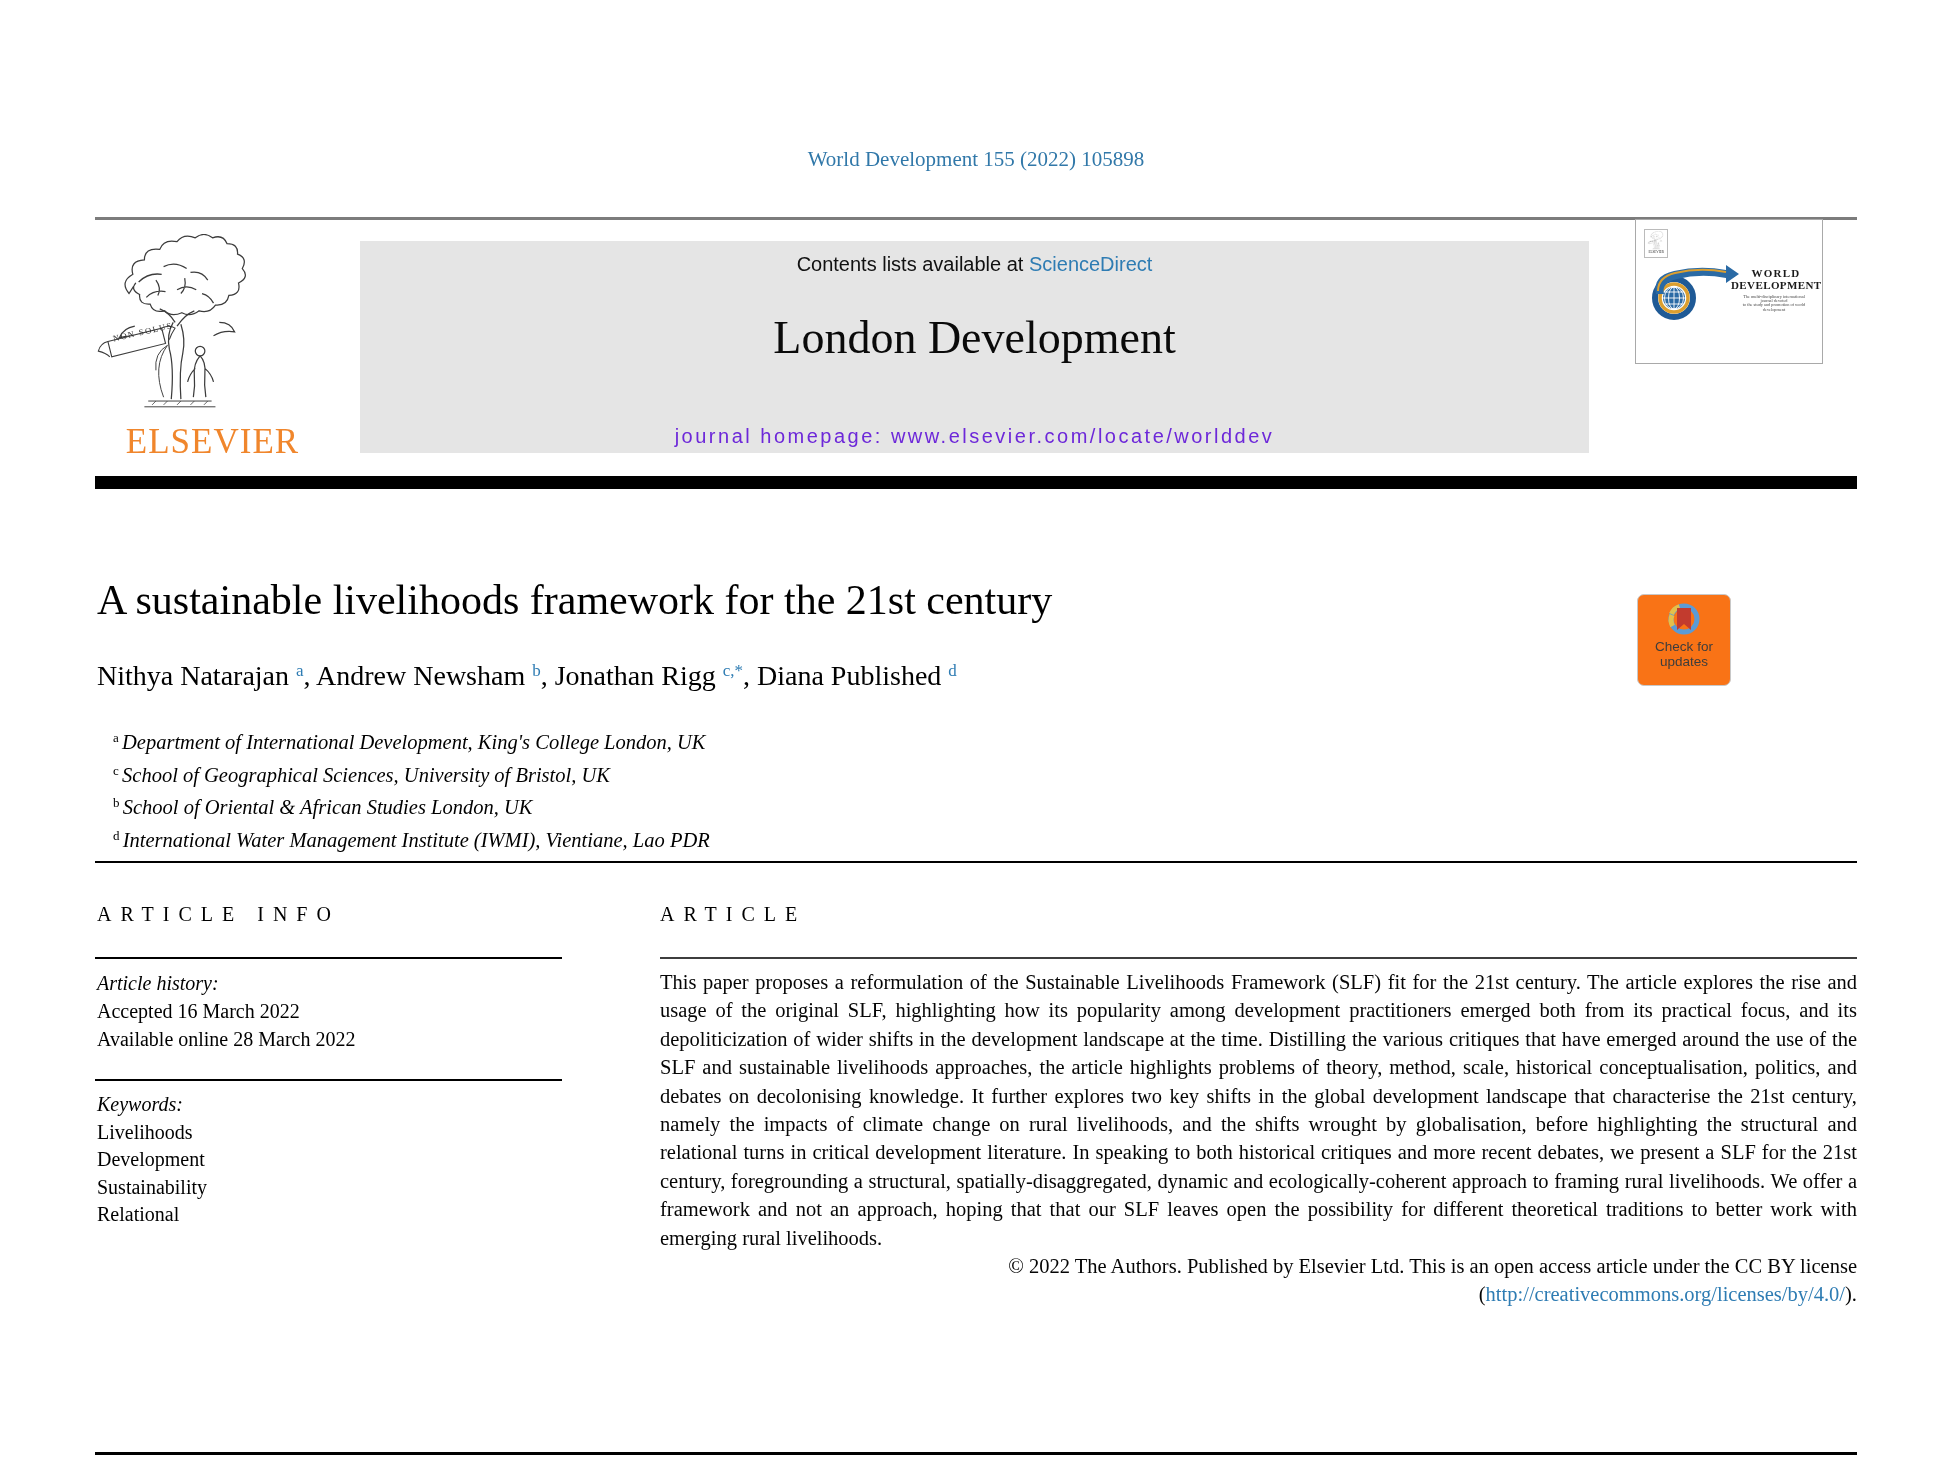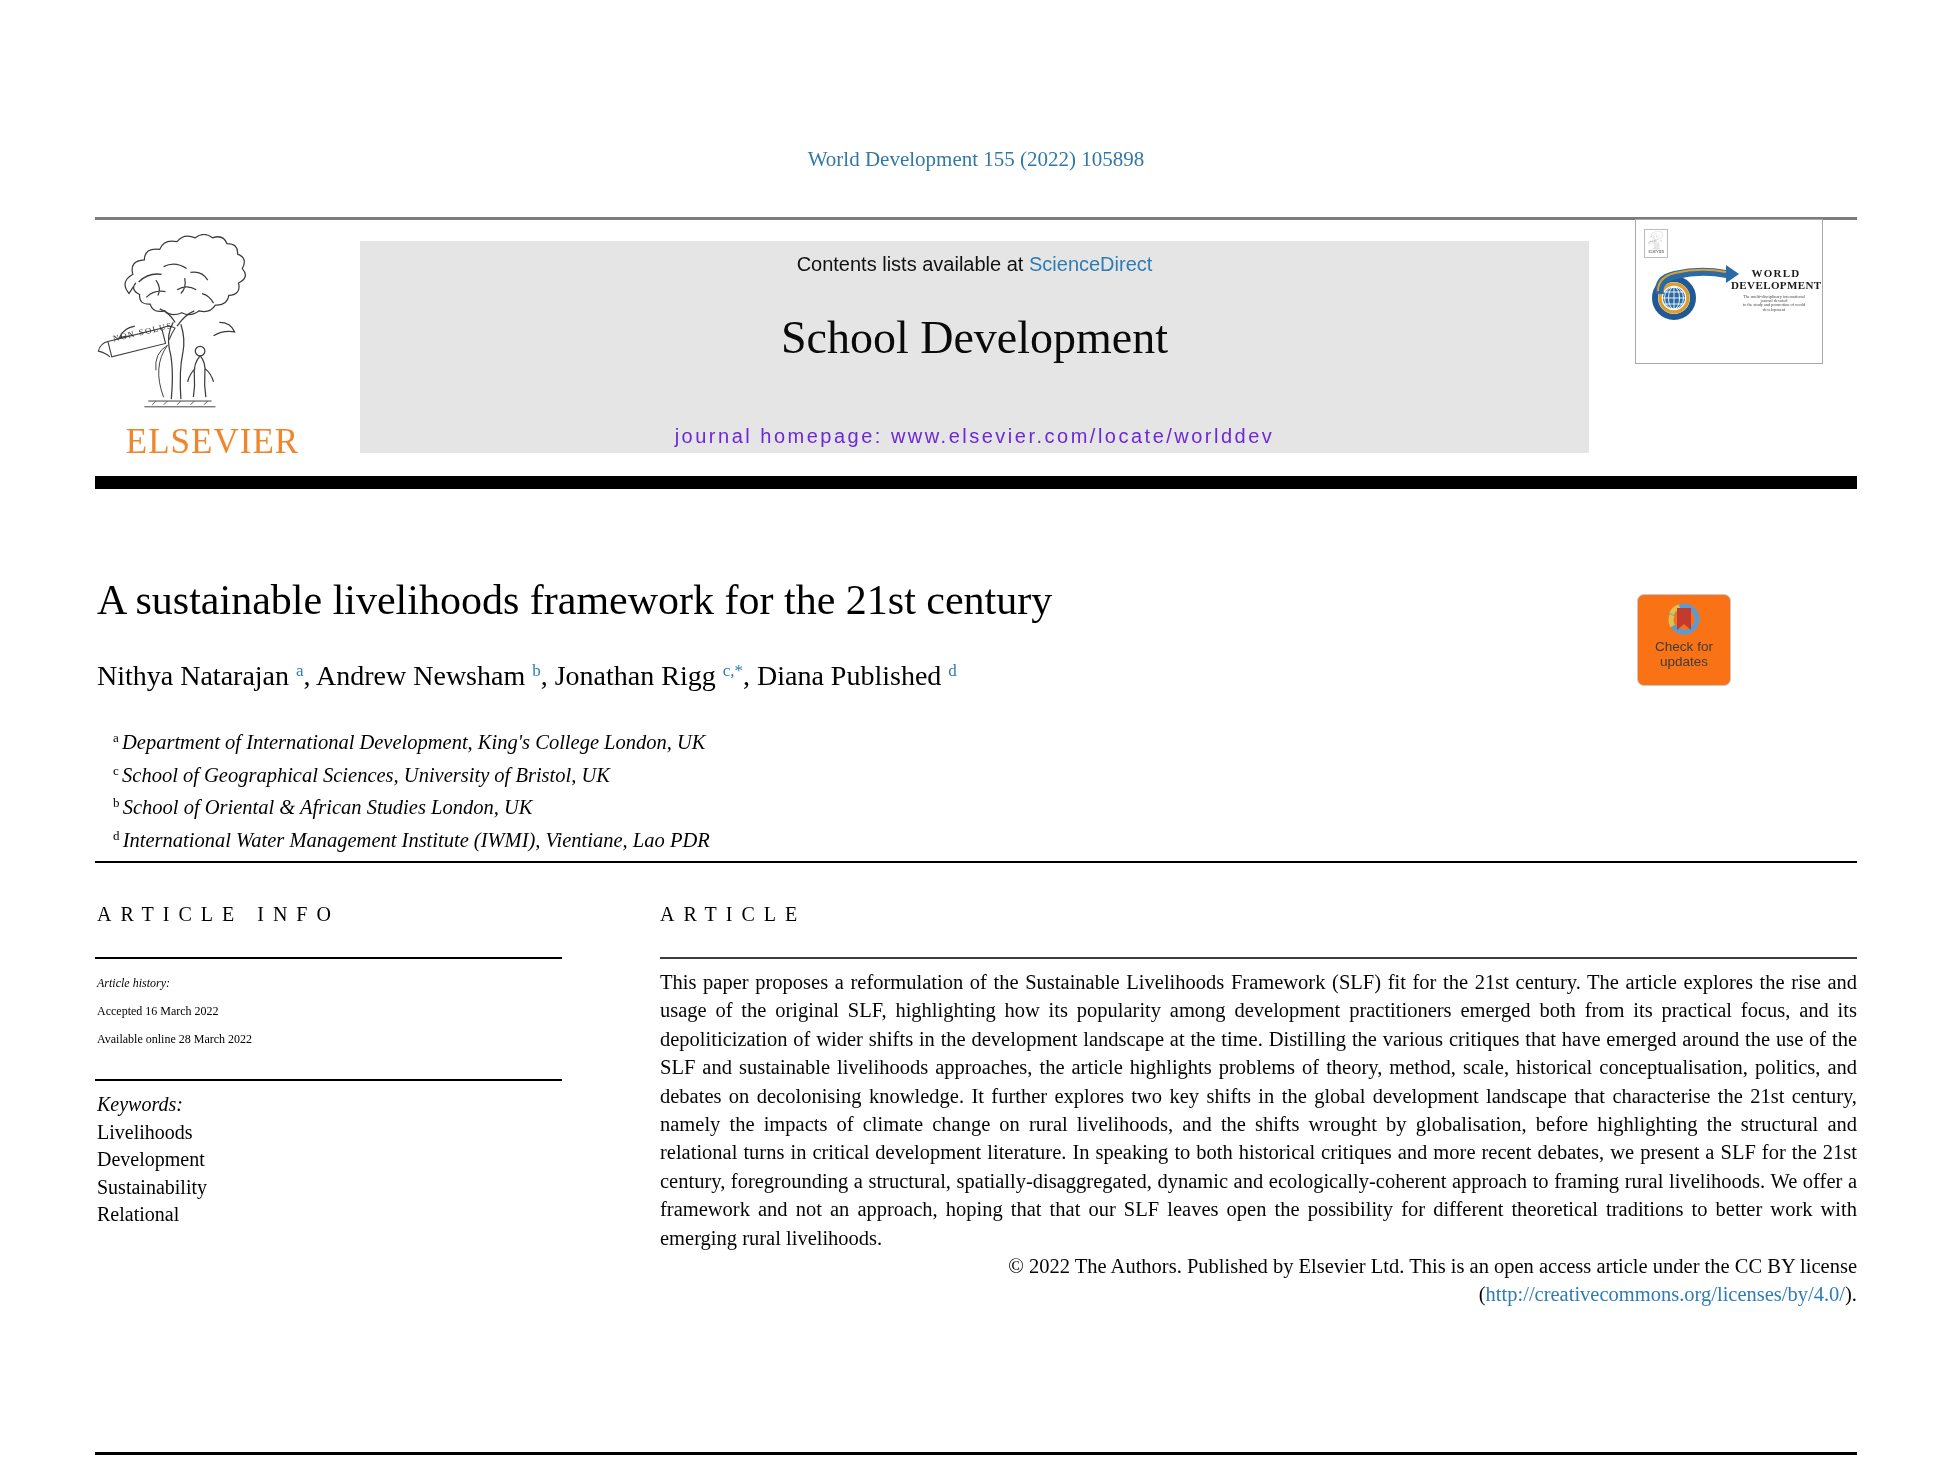--- a/index.html
+++ b/index.html
@@ -59,21 +59,21 @@
 
   .midrule{position:absolute;left:95px;top:861px;width:1762px;height:2px;background:#000;}
 
   .sec-head{position:absolute;top:903px;font-size:20px;letter-spacing:9px;color:#000;}
   .info-head{left:97px;}
   .abs-head{left:660px;}
 
   .inforule{position:absolute;left:95px;width:467px;height:2px;background:#000;}
   .r1{top:957px;} .r2{top:1079px;}
 
-  .history{position:absolute;left:97px;top:969px;font-size:12px;line-height:28px;}
+  .history{position:absolute;left:97px;top:969px;font-size:20px;line-height:28px;}
   .keywords{position:absolute;left:97px;top:1091px;font-size:20px;line-height:27.6px;}
   .lbl-italic{font-style:italic;}
 
   .absrule{position:absolute;left:660px;top:957px;width:1197px;height:2px;background:#3d3d3d;}
   .abstract{position:absolute;left:660px;top:968px;width:1197px;font-size:20.5px;line-height:28.4px;
     text-align:justify;color:#050505;}
   .copyright{text-align:justify;}
   .copyright-inner{display:block;text-align:right;}
   .abstract a, .link{color:var(--link);text-decoration:none;cursor:pointer;}
 
@@ -111,21 +111,21 @@
 
   <div class="topline"></div>
 
   <svg class="tree-logo" viewBox="0 0 170 200">
     <use href="#elsevier-tree"></use>
   </svg>
   <div class="elsevier-word">ELSEVIER</div>
 
   <div class="banner">
     <div class="contents"><span>Contents lists available at </span><span class="sd">ScienceDirect</span></div>
-    <div class="jtitle">School Development</div>
+    <div class="jtitle">London Development</div>
     <div class="homepage">journal homepage: www.elsevier.com/locate/worlddev</div>
   </div>
 
   <div class="cover">
     <div class="mini-els">
       <svg viewBox="0 0 170 200">
           <use href="#elsevier-tree"></use>
         </svg>
       <div class="m-word">ELSEVIER</div>
     </div>

